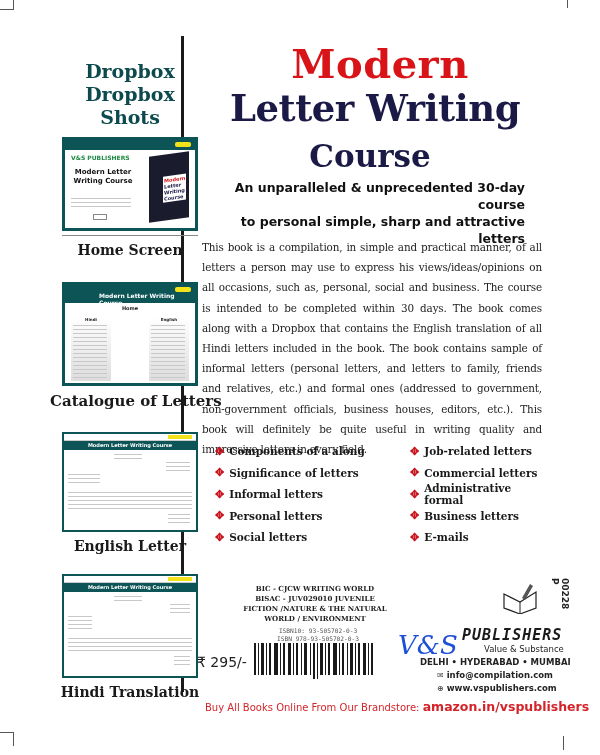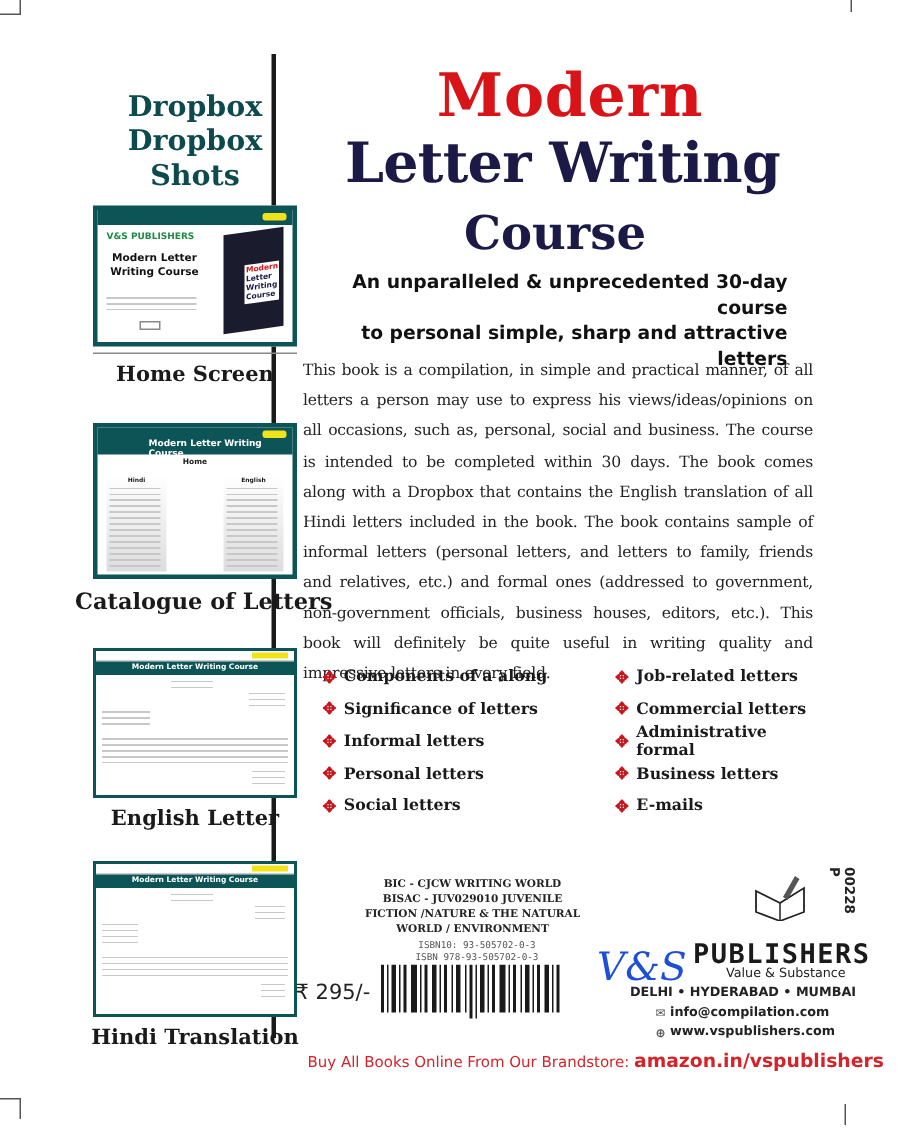--- a/index.html
+++ b/index.html
@@ -35,21 +35,21 @@
   .feat { font-family: "DejaVu Serif", serif; font-weight: bold; font-size: 10.5px; color: #1a1a1a; display: flex; align-items: center; height: 16px; }
   .feat .bullet { color: #c8141c; font-size: 11px; margin-right: 5px; }
 
   .classif { position: absolute; left: 240px; top: 584px; width: 150px; text-align: center; font-family: "DejaVu Serif", serif; font-weight: bold; font-size: 7px; line-height: 10px; color: #222; }
   .isbn { position: absolute; left: 253px; top: 627px; width: 130px; font-family: "DejaVu Sans Mono", monospace; font-size: 6.2px; line-height: 8px; color: #555; text-align: center; }
   .barcode { position: absolute; left: 252px; top: 643px; width: 126px; height: 38px; }
   .price { position: absolute; left: 197px; top: 654px; font-family: "DejaVu Sans", sans-serif; font-size: 14px; color: #222; }
 
   .logo-book { position: absolute; left: 500px; top: 580px; width: 40px; height: 34px; }
   .vs-logo { position: absolute; left: 398px; top: 617px; font-family: "DejaVu Serif", serif; font-style: italic; font-size: 26px; color: #1d4ed8; margin-top: 13px; }
-  .pub-word { position: absolute; left: 462px; top: 626px; font-family: "DejaVu Sans Mono", monospace; font-weight: bold; font-size: 18px; color: #1a1a1a; letter-spacing: 1px; }
+  .pub-word { position: absolute; left: 462px; top: 626px; font-family: "DejaVu Sans Mono", monospace; font-weight: bold; font-size: 15px; color: #1a1a1a; letter-spacing: 1px; font-style: italic; }
   .tagline { position: absolute; left: 484px; top: 644px; font-family: "DejaVu Sans", sans-serif; font-weight: normal; font-size: 8.5px; color: #222; }
   .cities { position: absolute; left: 420px; top: 657px; font-family: "DejaVu Sans", sans-serif; font-weight: bold; font-size: 8.5px; color: #222; }
   .contact { position: absolute; left: 437px; font-family: "DejaVu Sans", sans-serif; font-weight: bold; font-size: 8.5px; color: #222; display: flex; align-items: center; }
   .contact .ic { font-size: 8px; margin-right: 3px; color: #555; }
   .code-vert { position: absolute; left: 570px; top: 578px; font-family: "DejaVu Sans", sans-serif; font-weight: bold; font-size: 9px; color: #222; transform: rotate(90deg); transform-origin: left top; }
   .buyline { position: absolute; left: 205px; top: 699px; font-family: "DejaVu Sans", sans-serif; font-size: 10px; color: #d3242a; white-space: nowrap; }
   .buyline b { font-size: 12.5px; font-weight: bold; }
 </style>
 </head>
 <body>

